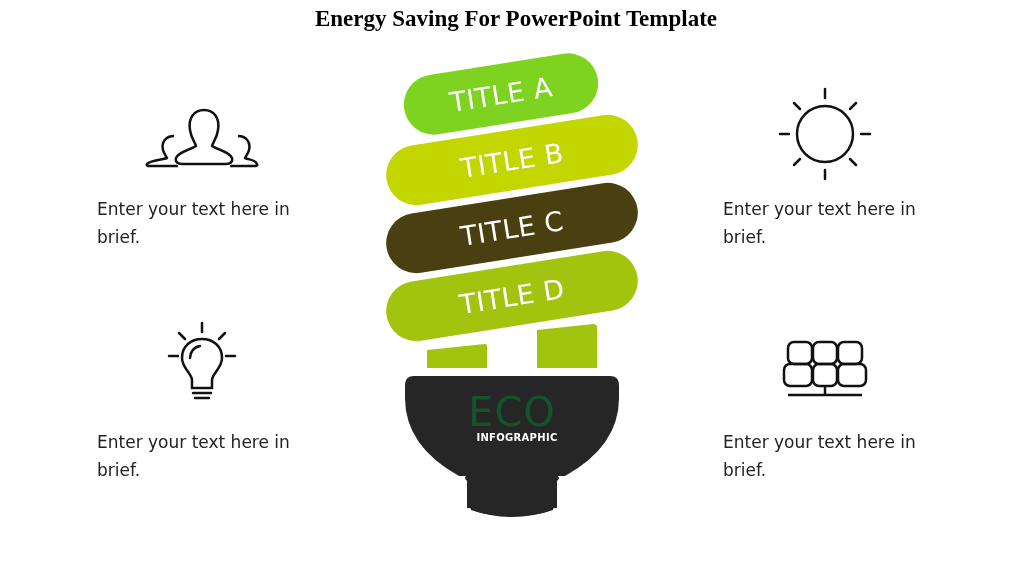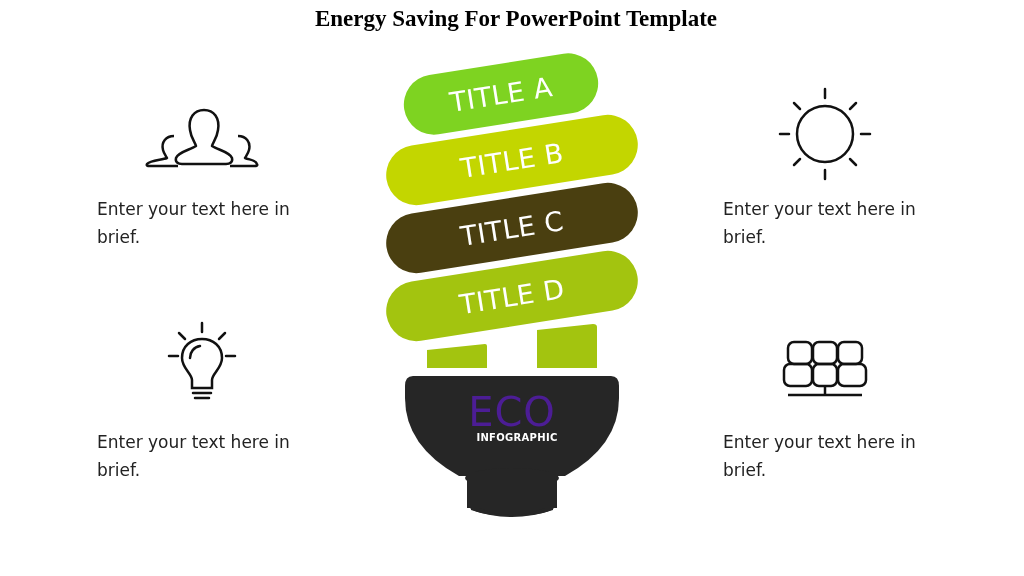--- a/index.html
+++ b/index.html
@@ -2,21 +2,21 @@
 <html><head>
 <meta charset="utf-8">
 <style>
   html, body { margin: 0; padding: 0; }
   body { width: 1024px; height: 576px; background: #ffffff; position: relative; overflow: hidden; font-family: "DejaVu Sans", sans-serif; }
   .title { position: absolute; left: 0; top: 6px; width: 1032px; text-align: center; font-family: "Liberation Serif", serif; font-weight: bold; font-size: 23px; color: #000; }
   .pill { position: absolute; height: 60px; border-radius: 30px; transform: rotate(-9deg); display: flex; align-items: center; justify-content: center; color: #ffffff; font-family: "DejaVu Sans", sans-serif; font-size: 27px; letter-spacing: 0.5px; }
   .pill span { display: inline-block; }
   .leg { position: absolute; }
   .base { position: absolute; left: 405px; top: 376px; width: 214px; height: 145px; }
-  .eco { position: absolute; left: 405px; top: 388px; width: 214px; text-align: center; color: #4c1d95; font-family: "DejaVu Sans", sans-serif; font-size: 40px; letter-spacing: 1px; line-height: 48px; }
+  .eco { position: absolute; left: 405px; top: 388px; width: 214px; text-align: center; color: #14532d; font-family: "DejaVu Sans", sans-serif; font-size: 40px; letter-spacing: 1px; line-height: 48px; }
   .info { position: absolute; left: 410px; top: 432px; width: 214px; text-align: center; color: #ffffff; font-family: "DejaVu Sans", sans-serif; font-weight: bold; font-size: 10px; letter-spacing: 0.3px; }
   .icon { position: absolute; }
   .desc { position: absolute; width: 220px; font-family: "DejaVu Sans", sans-serif; font-size: 17px; line-height: 28px; color: #222; }
 </style>
 </head>
 <body>
 
 <div class="title">Energy Saving For PowerPoint Template</div>
 
 <div class="pill" style="left:403px; top:64px; width:196px; background:#7ed321;">

